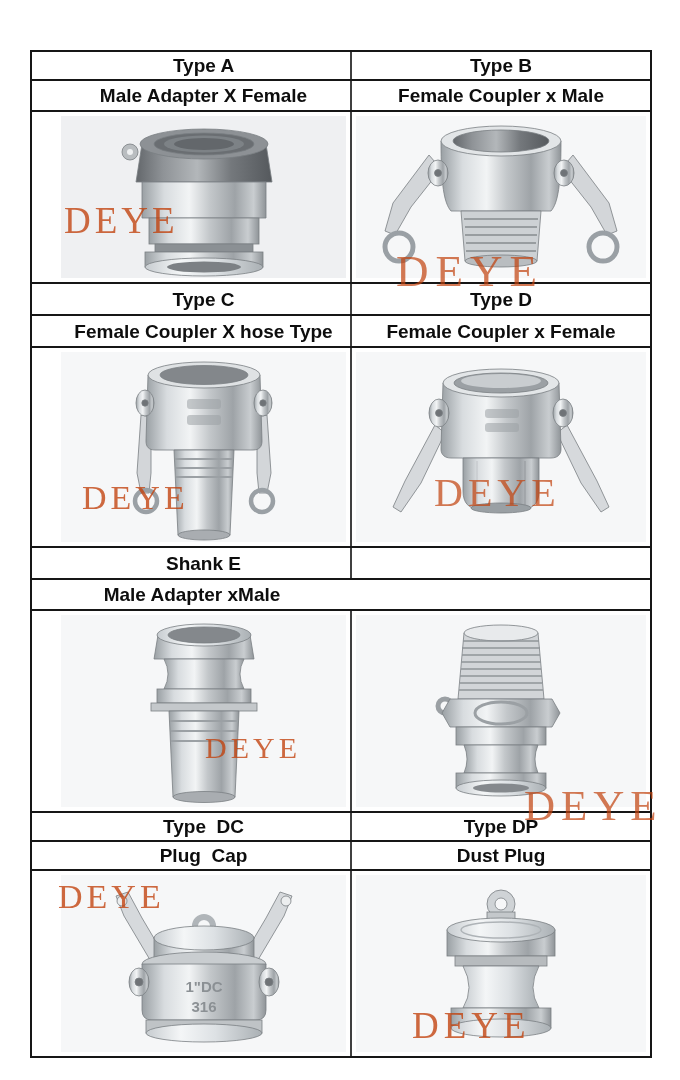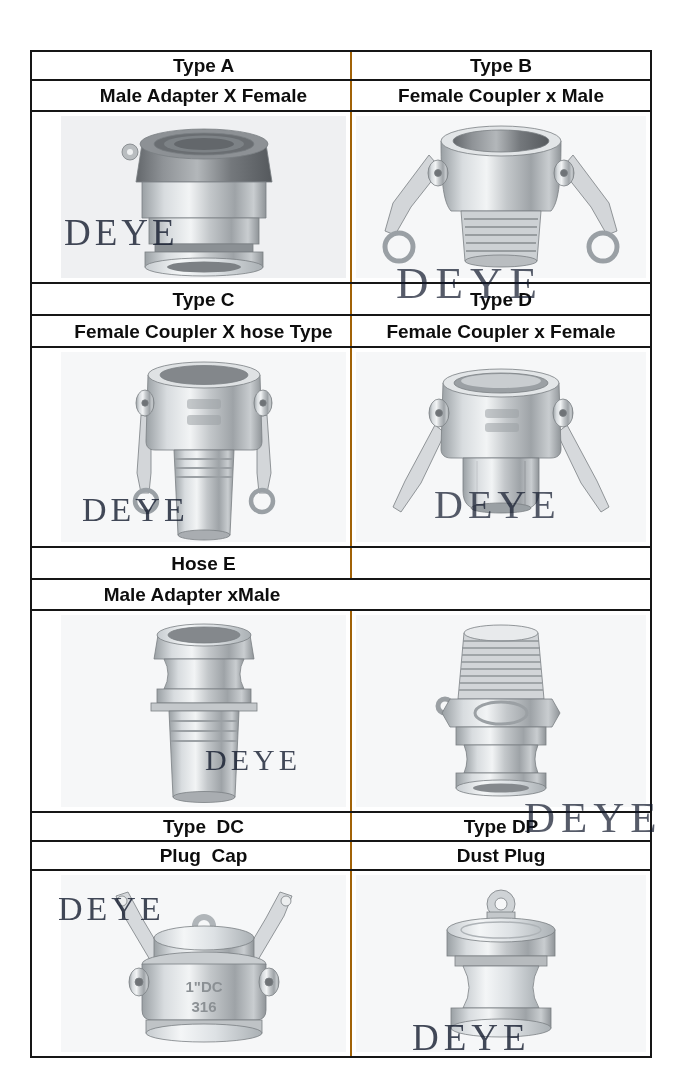--- a/index.html
+++ b/index.html
@@ -8,32 +8,32 @@
     background:#ffffff;font-family:"Liberation Sans",sans-serif;
   }
   .tbl{
     position:absolute;left:30px;top:50px;width:622px;height:1008px;
     border:2px solid #161616;display:flex;flex-direction:column;box-sizing:border-box;
     background:#fff;
   }
   .row{display:grid;grid-template-columns:320px 1fr;border-bottom:2px solid #161616;flex:0 0 auto;}
   .row:last-child{border-bottom:none;flex:1 1 auto;}
   .cell{display:flex;align-items:center;justify-content:center;box-sizing:border-box;overflow:hidden;}
-  .cell.left{border-right:2px solid #a16207;padding-left:25px;}
+  .cell.left{border-right:2px solid #404040;padding-left:25px;}
   .hdr{font-weight:bold;font-size:19px;color:#0d0d0d;white-space:pre-wrap;line-height:1;}
   .h27{height:27px}.h29{height:29px}.h30{height:30px}
   .i170{height:170px}.i198{height:198px}.i200{height:200px}
   .imgcell{background:#ffffff;}
   .photo{display:flex;align-items:center;justify-content:center;width:calc(100% - 8px);height:calc(100% - 8px);background:#f6f7f8;}
   .photo.darker{background:#eff0f2;}
   svg{display:block;}
   .wm{
     position:absolute;z-index:9;pointer-events:none;
     font-family:"Liberation Serif","DejaVu Serif",serif;
-    color:#0f172a;opacity:.78;font-weight:400;line-height:1;margin-top:12px;
+    color:#c2410c;opacity:.78;font-weight:400;line-height:1;
   }
   .wm1{left:64px;top:202px;font-size:37px;letter-spacing:4px;}
   .wm2{left:396px;top:249px;font-size:45px;letter-spacing:7px;opacity:.7;}
   .wm3{left:82px;top:481px;font-size:34px;letter-spacing:4px;}
   .wm4{left:434px;top:473px;font-size:40px;letter-spacing:5px;opacity:.7;}
   .wm5{left:205px;top:733px;font-size:30px;letter-spacing:4px;}
   .wm6{left:524px;top:784px;font-size:43px;letter-spacing:6px;opacity:.7;}
   .wm7{left:58px;top:880px;font-size:34px;letter-spacing:4px;}
   .wm8{left:412px;top:1007px;font-size:37px;letter-spacing:5px;}
   .emb{font-family:"Liberation Sans",sans-serif;font-weight:bold;}
@@ -187,21 +187,21 @@
             <line x1="98" y1="100" x2="98" y2="144" stroke="#b9bdc0"></line>
             <line x1="146" y1="100" x2="146" y2="144" stroke="#8d9195"></line>
             <ellipse cx="122" cy="147" rx="30" ry="5" fill="#9aa0a4"></ellipse>
           </g>
         </svg>
       </div>
     </div>
   </div>
 
   <div class="row h30">
-    <div class="cell left hdr">Hose E</div>
+    <div class="cell left hdr">Shank E</div>
   </div>
   <div class="row h29">
     <div class="cell hdr">Male Adapter xMale</div>
   </div>
   <div class="row i200">
     <div class="cell left imgcell">
       <div class="photo" role="img" aria-label="Stainless steel camlock type E: male adapter head with hose shank">
         <svg width="192" height="188" viewBox="0 0 192 188">
           <g stroke="#7a7f83" stroke-width=".8">
             <path d="M50,18 L46,42 L146,42 L142,18 Z" fill="url(#met)"></path>

